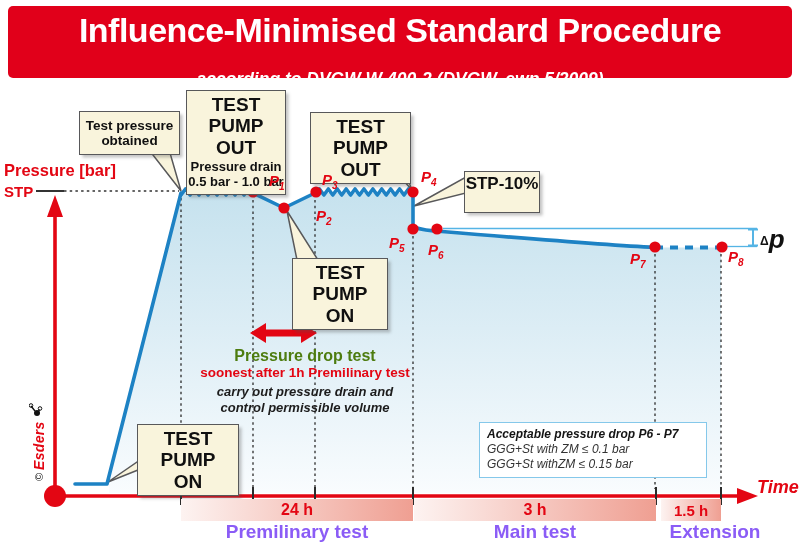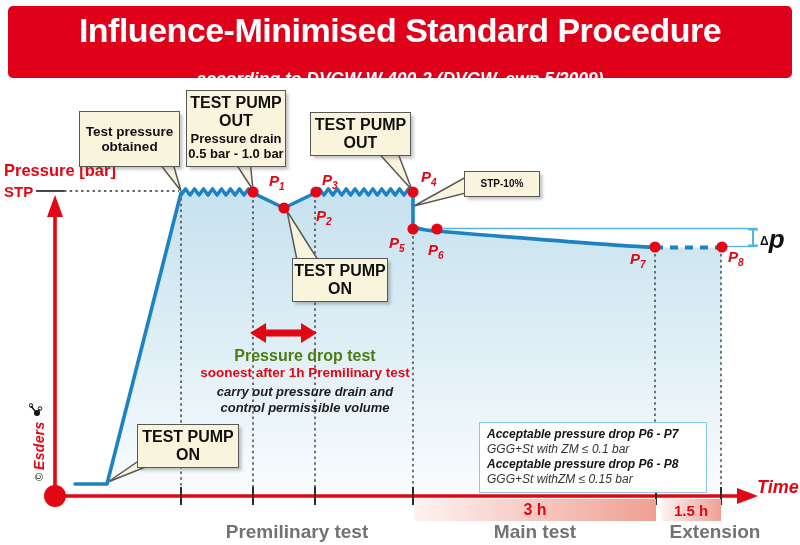--- a/index.html
+++ b/index.html
@@ -1,30 +1,30 @@
 <!DOCTYPE html>
 <html><head>
 <meta charset="utf-8">
 <style>
   html,body{margin:0;padding:0;background:#fff;}
   #stage{position:relative;width:800px;height:545px;background:#fff;overflow:hidden;
-         font-family:"Liberation Sans","DejaVu Sans",sans-serif;}
+         font-family:"Liberation Sans","DejaVu Sans",sans-serif;border-radius:7px;}
   #chart-svg{position:absolute;left:0;top:0;width:800px;height:545px;}
 
   
   .banner{position:absolute;left:8px;top:6px;width:784px;height:72px;background:#e1001a;
           border-radius:5px;color:#fff;text-align:center;}
   .banner .t1{font-size:34px;font-weight:bold;letter-spacing:-0.5px;margin-top:5px;}
   .banner .t2{font-size:17.5px;font-weight:bold;font-style:italic;margin-top:19px;}
 
   
   .callout{position:absolute;background:#f9f4dc;border:1.6px solid #58585a;
            box-shadow:2.5px 2.5px 3px rgba(80,80,80,.35);text-align:center;color:#101010;
            font-weight:bold;line-height:1.12;box-sizing:border-box;}
-  .callout .big{font-size:16px;}
+  .callout .big{font-size:19px;}
   .callout .small{font-size:13px;line-height:1.15;}
 
   
   .axis-lab{position:absolute;color:#e30613;font-weight:bold;}
   #pressure-lab{left:4px;top:161px;font-size:16.5px;}
   #stp-lab{left:4px;top:183px;font-size:15px;}
   #time-lab{left:757px;top:477px;font-size:18px;font-style:italic;}
 
   
   .plab{position:absolute;color:#e30613;font-weight:bold;font-style:italic;font-size:15px;line-height:1;}
@@ -43,21 +43,21 @@
 
   
   .accept{position:absolute;left:479px;top:422px;width:228px;background:#fff;
           border:1.6px solid #85c8ea;box-sizing:border-box;padding:4px 7px 5px 7px;color:#141414;}
   .accept .row-t{font-size:12px;font-weight:bold;font-style:italic;line-height:1.25;}
   .accept .row-d{font-size:12px;font-style:italic;line-height:1.25;color:#333;}
 
   
   .tbar{position:absolute;top:499px;height:22px;display:flex;align-items:center;justify-content:center;
         background:linear-gradient(to right,#fdf3f1,#ef9f92);color:#e30613;font-weight:bold;font-size:16px;}
-  .plabel{position:absolute;top:521px;color:#737373;font-weight:bold;font-size:19px;text-align:center;}
+  .plabel{position:absolute;top:521px;color:#8b5cf6;font-weight:bold;font-size:19px;text-align:center;}
 
   
   .esders{position:absolute;left:29px;top:481px;transform-origin:0 0;transform:rotate(-90deg);
           white-space:nowrap;font-size:12px;}
   .esders .copy{color:#111;font-size:11px;vertical-align:1px;}
   .esders .name{color:#e30613;font-weight:bold;font-style:italic;font-size:14px;margin-left:3px;letter-spacing:.3px;}
   .esders .eicon{margin-left:3px;vertical-align:1px;}
 </style>
 </head>
 <body>
@@ -151,38 +151,38 @@
 
   <div class="banner">
     <div class="t1">Influence-Minimised Standard Procedure</div>
     <div class="t2">according to DVGW W 400-2 (DVGW, ewp 5/2009)</div>
   </div>
 
   <div class="axis-lab" id="pressure-lab">Pressure [bar]</div>
   <div class="axis-lab" id="stp-lab">STP</div>
   <div class="axis-lab" id="time-lab">Time</div>
 
-  <div class="callout" style="left:79px;top:111px;width:101px;padding:12px 0;">
+  <div class="callout" style="left:79px;top:111px;width:101px;padding:6px 0;">
     <div style="font-size:13.5px;">Test pressure</div>
     <div style="font-size:13.5px;">obtained</div>
   </div>
 
   <div class="callout" style="left:186px;top:90px;width:100px;padding:3px 0 4px 0;">
     <div class="big">TEST PUMP</div>
     <div class="big">OUT</div>
     <div class="small" style="margin-top:2px;">Pressure drain</div>
     <div class="small">0.5 bar - 1.0 bar</div>
   </div>
 
   <div class="callout" style="left:310px;top:112px;width:101px;padding:3px 0;">
     <div class="big">TEST PUMP</div>
     <div class="big">OUT</div>
   </div>
 
-  <div class="callout" style="left:464px;top:171px;width:76px;height:26px;line-height:23px;font-size:10px;">
+  <div class="callout" style="left:464px;top:171px;width:76px;height:42px;line-height:23px;font-size:17px;">
     <span>STP-10%</span>
   </div>
 
   <div class="callout" style="left:292px;top:258px;width:96px;padding:3px 0;">
     <div class="big">TEST PUMP</div>
     <div class="big">ON</div>
   </div>
 
   <div class="callout" style="left:137px;top:424px;width:102px;padding:3px 0;">
     <div class="big">TEST PUMP</div>
@@ -205,24 +205,26 @@
   <div class="note">
     <div class="n1">Pressure drop test</div>
     <div class="n2">soonest after 1h Premilinary test</div>
     <div class="n3" style="margin-top:2px;">carry out pressure drain and</div>
     <div class="n3">control permissible volume</div>
   </div>
 
   <div class="accept">
     <div class="row-t">Acceptable pressure drop P6 - P7</div>
     <div class="row-d">GGG+St with ZM ≤ 0.1 bar</div>
-    <div class="row-t">Acceptable pressure drop P6 - P8</div>
     <div class="row-d">GGG+St withZM ≤ 0.15 bar</div>
   </div>
 
+  <div class="tbar" style="left:181px;width:232px;">
+    <span>24 h</span>
+  </div>
   <div class="tbar" style="left:414px;width:242px;">
     <span>3 h</span>
   </div>
   <div class="tbar" style="left:661px;width:60px;font-size:15px;">
     <span>1.5 h</span>
   </div>
   <div class="plabel" style="left:181px;width:232px;">Premilinary test</div>
   <div class="plabel" style="left:414px;width:242px;">Main test</div>
   <div class="plabel" style="left:655px;width:120px;">Extension</div>
 

